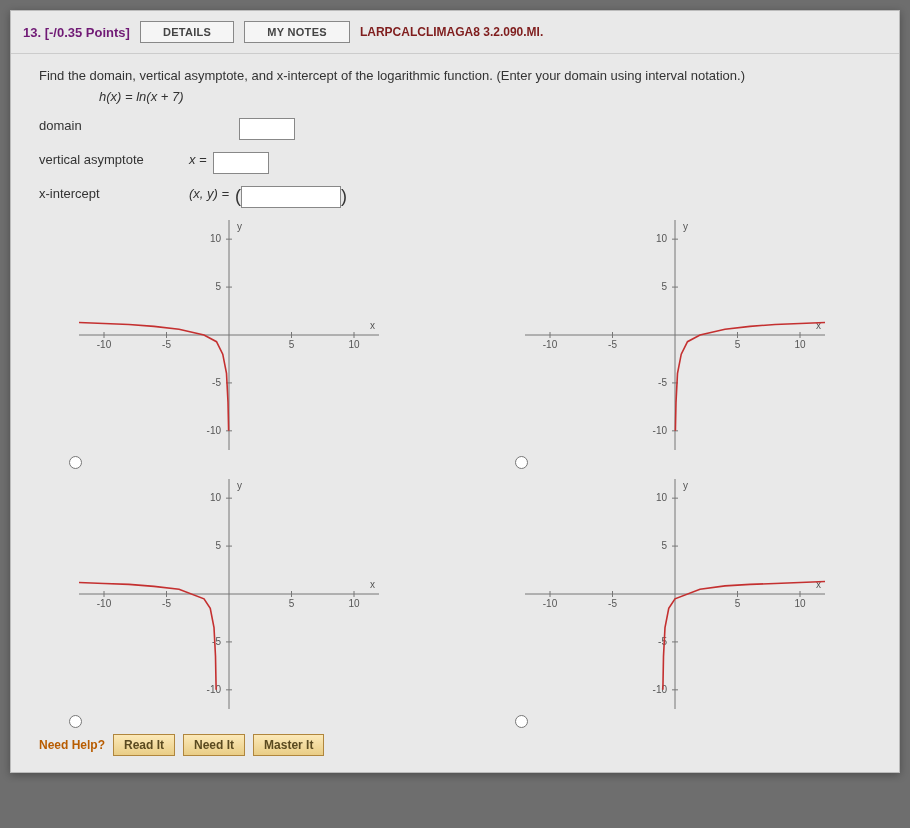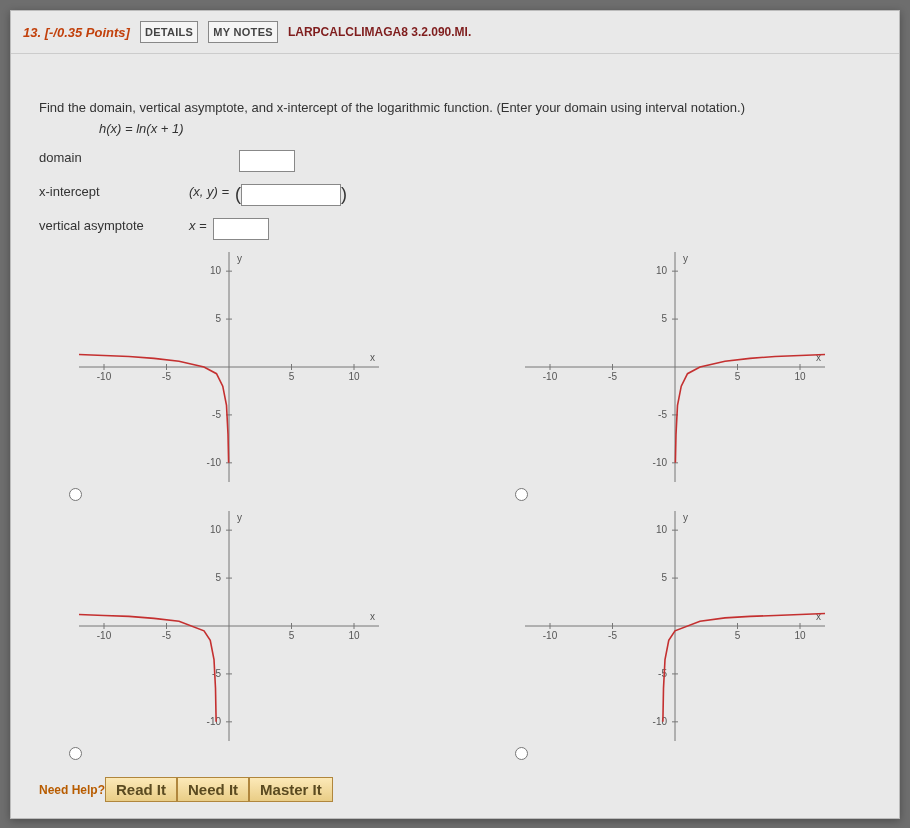--- a/index.html
+++ b/index.html
@@ -17,34 +17,34 @@
     border: 1px solid #bbb;
     box-shadow: 0 2px 8px rgba(0,0,0,0.3);
   }
   .header {
     display: flex;
     align-items: center;
     padding: 10px 12px;
     border-bottom: 1px solid #ccc;
     gap: 10px;
   }
-  .qnum { font-weight: bold; color: #c2410c; font-style: italic; }
+  .qnum { font-weight: bold; color: #701a75; }
   .btn-outline {
     border: 1px solid #888;
     background: #f5f5f5;
-    padding: 4px 4px;
+    padding: 4px 22px;
     font-size: 11px;
     font-weight: bold;
     color: #444;
     cursor: pointer;
     letter-spacing: 0.3px;
   }
   .refcode { font-weight: bold; color: #7f1d1d; font-size: 12px; }
   .body { padding: 14px 28px 16px 28px; }
-  .prompt { color: #333; margin-bottom: 6px; margin-top: 32px; }
+  .prompt { color: #333; margin-bottom: 6px; }
   .func { margin-left: 60px; font-style: italic; color: #333; margin-bottom: 14px; }
   .row { display: flex; align-items: flex-start; margin: 12px 0; }
   .label { width: 150px; color: #333; }
   .eqprefix { font-style: italic; color: #333; margin-right: 6px; }
   .inputbox {
     display: inline-block;
     border: 1px solid #888;
     background: #fff;
     height: 22px;
     vertical-align: middle;
@@ -56,69 +56,69 @@
   .graphcell { display: flex; flex-direction: column; align-items: flex-start; }
   .radio {
     width: 13px; height: 13px; border: 1px solid #777; border-radius: 50%;
     background: #fff; display: inline-block; margin: 6px 0 0 30px;
   }
   svg.plot { display: block; margin-left: 40px; }
   .axis { stroke: #777; stroke-width: 1; }
   .tick { stroke: #777; stroke-width: 1; }
   .tlabel { fill: #555; font-size: 10px; font-family: Arial; }
   .curve { stroke: #c43030; stroke-width: 1.6; fill: none; }
-  .help { margin-top: 17px; display:flex; align-items:center; }
+  .help { margin-top: 6px; display:flex; align-items:center; gap:8px; }
   .help-label { color: #b85c00; font-weight: bold; font-size: 12px; }
   .help-btn {
     border: 1px solid #b0863d;
     background: linear-gradient(#fce9b8,#e9cd86);
     padding: 3px 10px;
-    font-size: 15px;
+    font-size: 12px;
     font-weight: bold;
     color: #5a4a20;
     cursor: pointer;
     text-align: center;
   }
 </style>
 </head>
 <body>
 
 <div class="page">
 
   <div class="header">
     <span class="qnum">13. [-/0.35 Points]</span>
     <button class="btn-outline">DETAILS</button>
     <button class="btn-outline">MY NOTES</button>
     <span class="refcode">LARPCALCLIMAGA8 3.2.090.MI.</span>
   </div>
 
   <div class="body">
     <div class="prompt">Find the domain, vertical asymptote, and x-intercept of the logarithmic function. (Enter your domain using interval notation.)</div>
-    <div class="func">h(x) = ln(x + 1)</div>
+    <div class="func">h(x) = ln(x + 7)</div>
 
     <div class="row">
       <span class="label">domain</span>
       <span></span>
       <span class="inputbox w-small" style="margin-left:50px"></span>
+    </div>
+
+    <div class="row">
+      <span class="label">vertical asymptote</span>
+      <span class="eqprefix">x =</span>
+      <span class="inputbox w-small"></span>
     </div>
 
     <div class="row">
       <span class="label">x-intercept</span>
       <span class="eqprefix">(x, y) =</span>
       <span style="font-size:18px">(</span>
       <span class="inputbox w-med"></span>
       <span style="font-size:18px">)</span>
     </div>
 
-    <div class="row">
-      <span class="label">vertical asymptote</span>
-      <span class="eqprefix">x =</span>
-      <span class="inputbox w-small"></span>
-    </div>
-
 
     <div class="graphs">
 
       <div class="graphcell">
         <svg class="plot" width="300" height="230">
             <line x1="0" y1="115" x2="300" y2="115" class="axis"></line>
             <line x1="150" y1="230" x2="150" y2="0" class="axis"></line>
             <line x1="25" y1="112" x2="25" y2="118" class="tick"></line>
             <text x="25" y="128" class="tlabel" text-anchor="middle">-10</text>
             <line x1="147" y1="210.83333333333334" x2="153" y2="210.83333333333334" class="tick"></line>

